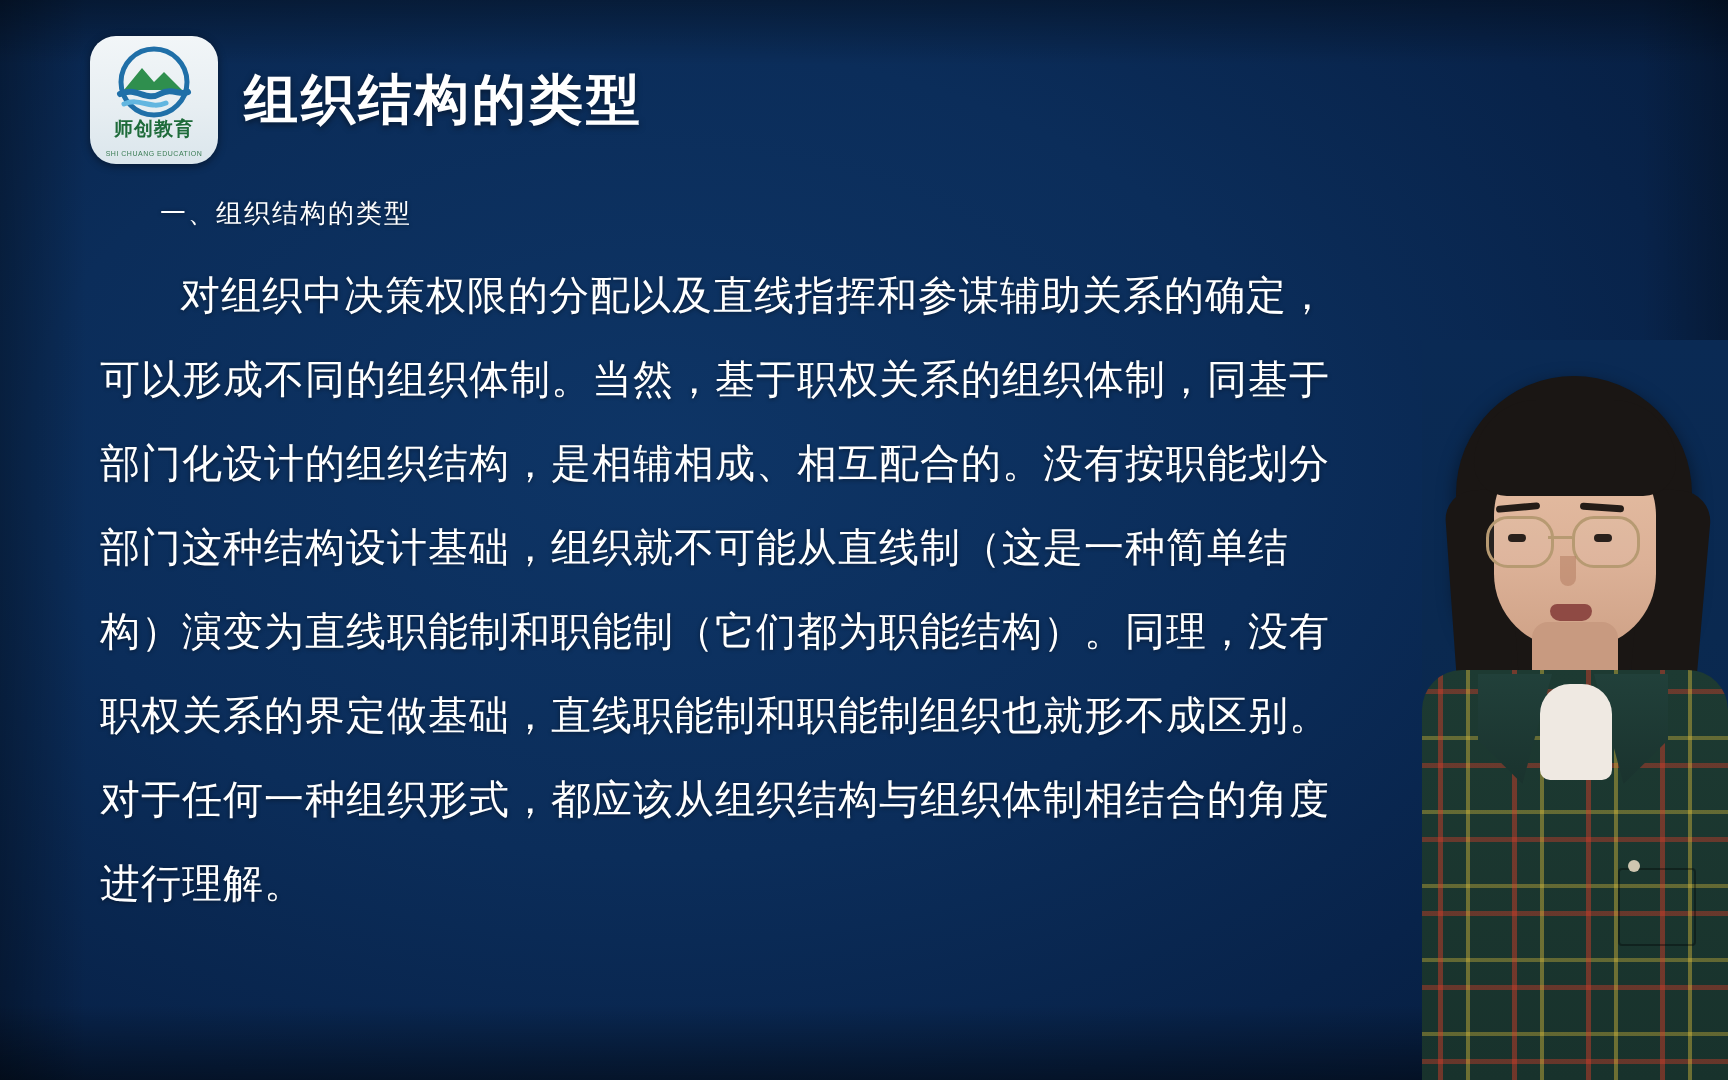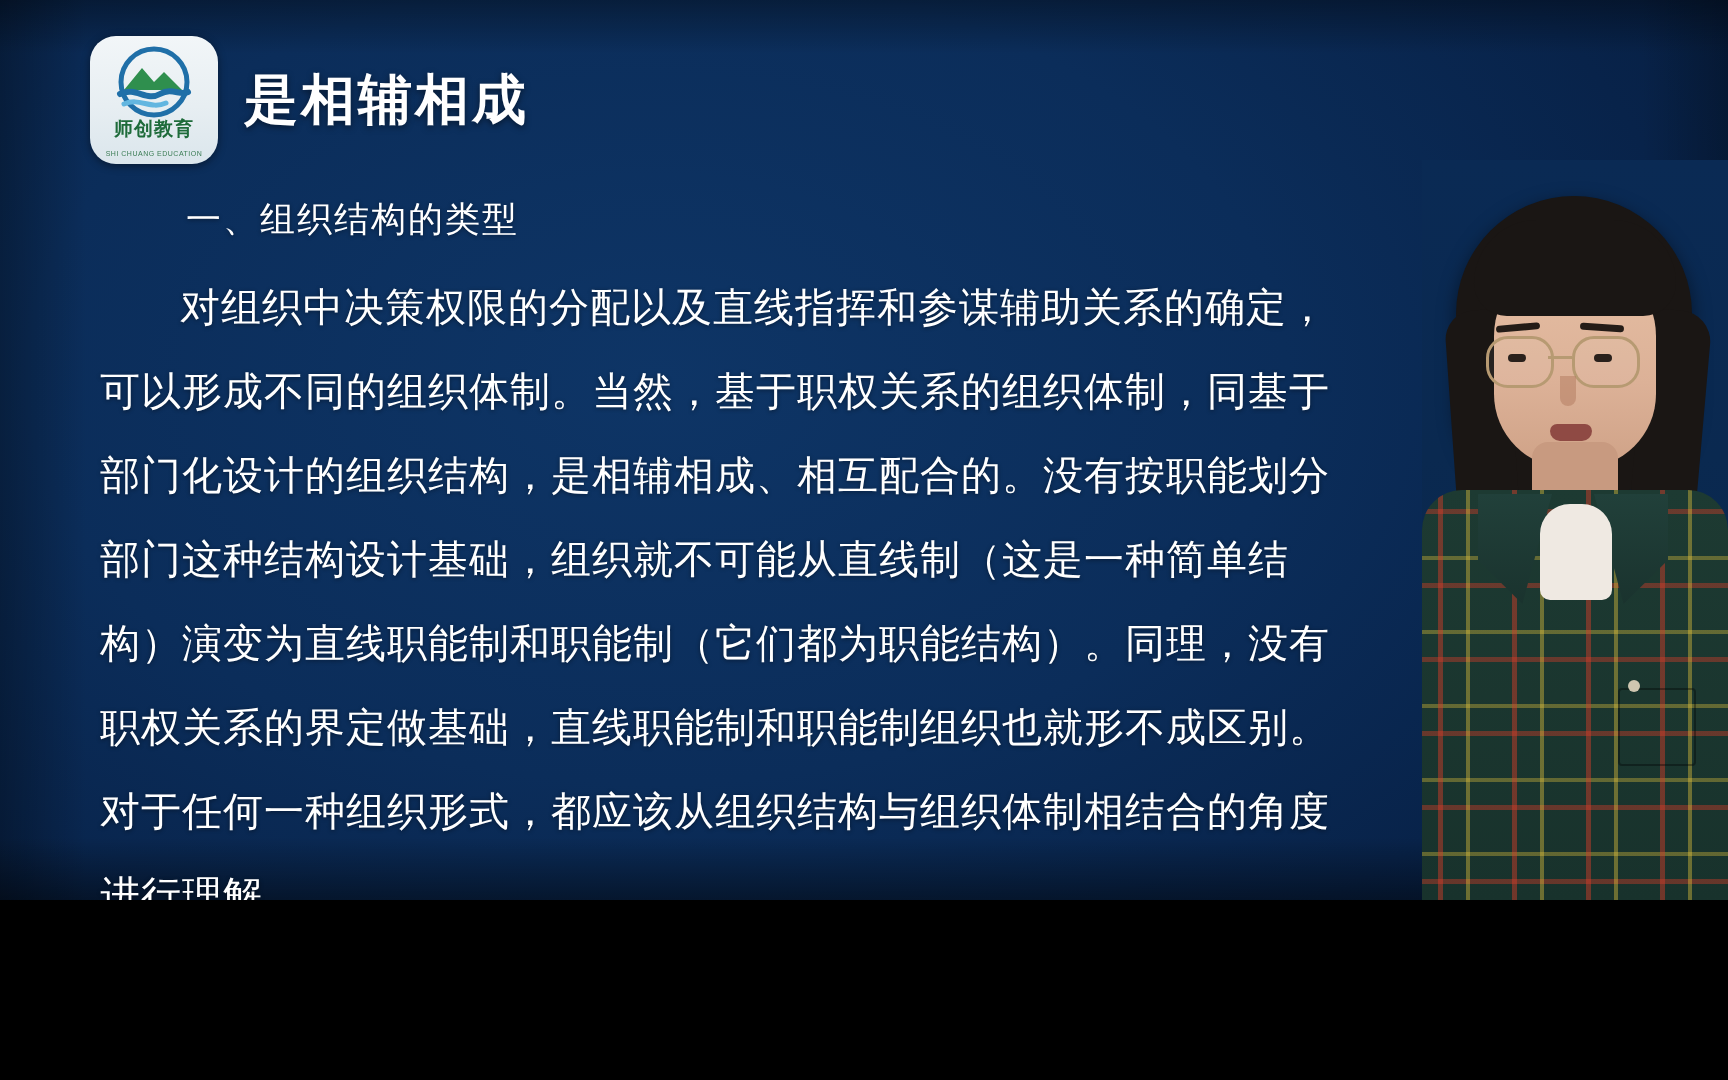--- a/index.html
+++ b/index.html
@@ -9,21 +9,21 @@
   }
   body {
     width: 1728px;
     height: 1080px;
     overflow: hidden;
     font-family: "Liberation Sans", sans-serif;
   }
   #slide {
     position: relative;
     width: 1728px;
-    height: 900px;
+    height: 1080px;
     background:
       radial-gradient(ellipse 1400px 900px at 38% 42%, #0e3566 0%, #0b2d5a 45%, #08234a 75%, #061c3d 100%);
     overflow: hidden;
   }
   
   #slide::after {
     content: "";
     position: absolute;
     inset: 0;
     pointer-events: none;
@@ -89,23 +89,23 @@
   
   #content {
     position: absolute;
     left: 100px;
     top: 196px;
     width: 1230px;
     z-index: 4;
   }
   #section-heading {
     color: #ffffff;
-    font-size: 35px;
+    font-size: 26px;
     letter-spacing: 2px;
-    margin-left: 86px;
+    margin-left: 60px;
     margin-bottom: 22px;
     text-shadow: 0 1px 4px rgba(0,0,0,0.45);
   }
   .para {
     color: #ffffff;
     font-size: 40px;
     line-height: 84px;
     letter-spacing: 1px;
     text-shadow: 0 1px 4px rgba(0,0,0,0.45);
   }
@@ -315,21 +315,21 @@
       <svg class="mark" viewBox="0 0 128 78">
         <circle cx="64" cy="36" r="33" fill="none" stroke="#1f6fa8" stroke-width="5"></circle>
         <path d="M34 44 L52 22 L64 36 L74 26 L92 44 Z" fill="#2f8f4e"></path>
         <path d="M30 48 C46 40, 56 56, 70 48 C82 41, 90 50, 98 46" fill="none" stroke="#1f6fa8" stroke-width="6" stroke-linecap="round"></path>
         <path d="M34 58 C50 51, 60 64, 76 57" fill="none" stroke="#63b6e0" stroke-width="5" stroke-linecap="round"></path>
       </svg>
       <div class="logo-text">师创教育</div>
       <div class="logo-sub">SHI CHUANG EDUCATION</div>
     </div>
 
-    <div id="slide-title">是相辅相成</div>
+    <div id="slide-title">组织结构的类型</div>
   </div>
 
   <div id="content">
     <div id="section-heading">一、组织结构的类型</div>
     <div class="para"><span class="indent"></span><span>对组织中决策权限的分配以及直线指挥和参谋辅助关系的确定，可以形成不同的组织体制。当然，基于职权关系的组织体制，同基于部门化设计的组织结构，是相辅相成、相互配合的。没有按职能划分部门这种结构设计基础，组织就不可能从直线制（这是一种简单结构）演变为直线职能制和职能制（它们都为职能结构）。同理，没有职权关系的界定做基础，直线职能制和职能制组织也就形不成区别。对于任何一种组织形式，都应该从组织结构与组织体制相结合的角度进行理解。</span></div>
   </div>
 
   <div id="presenter">
     <div class="backdrop"></div>
     <div class="hair"></div>

